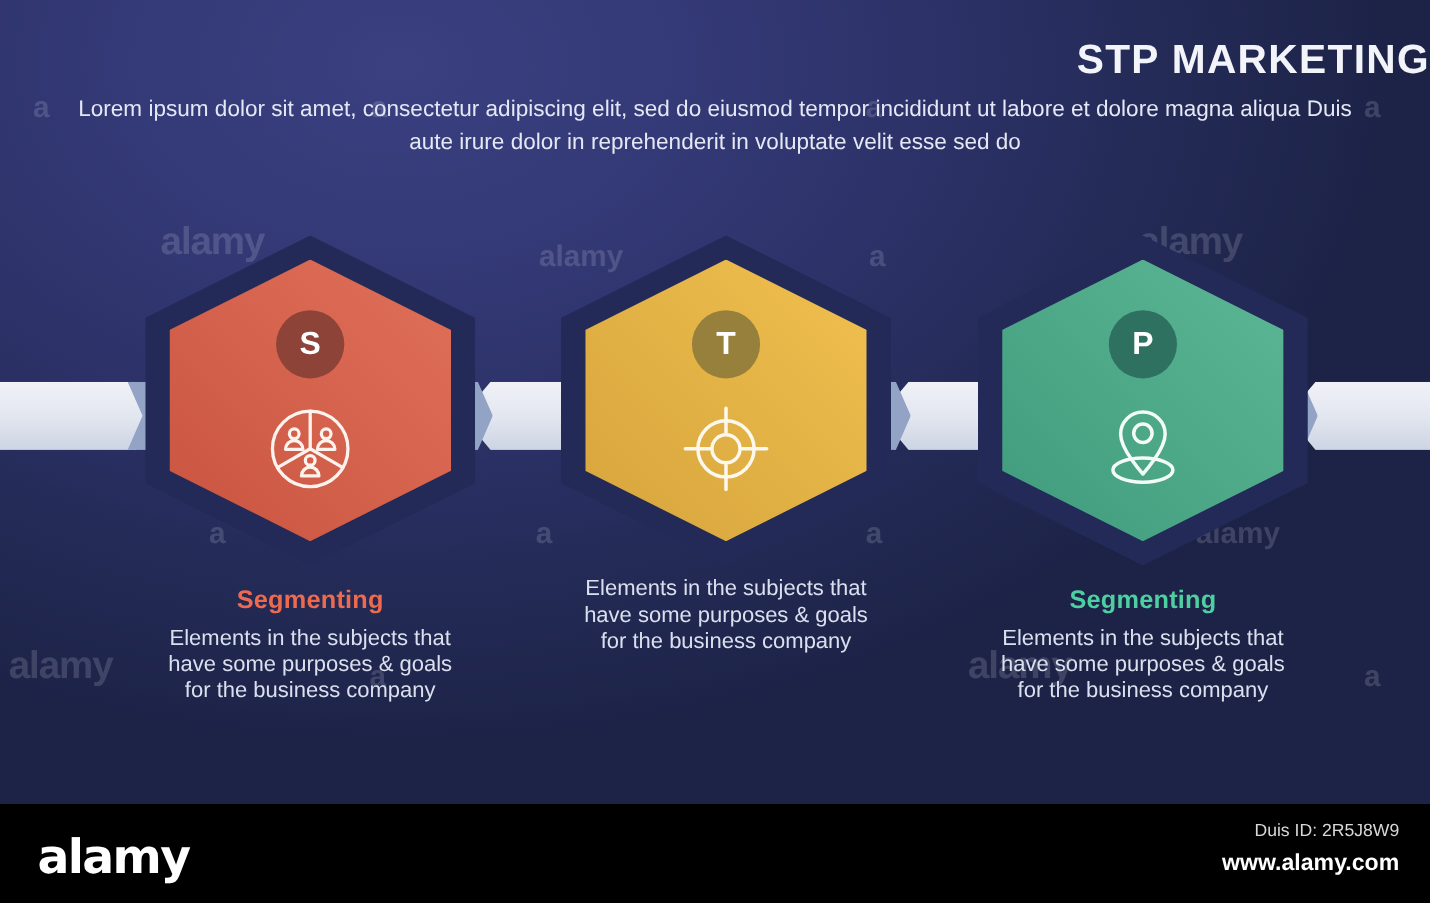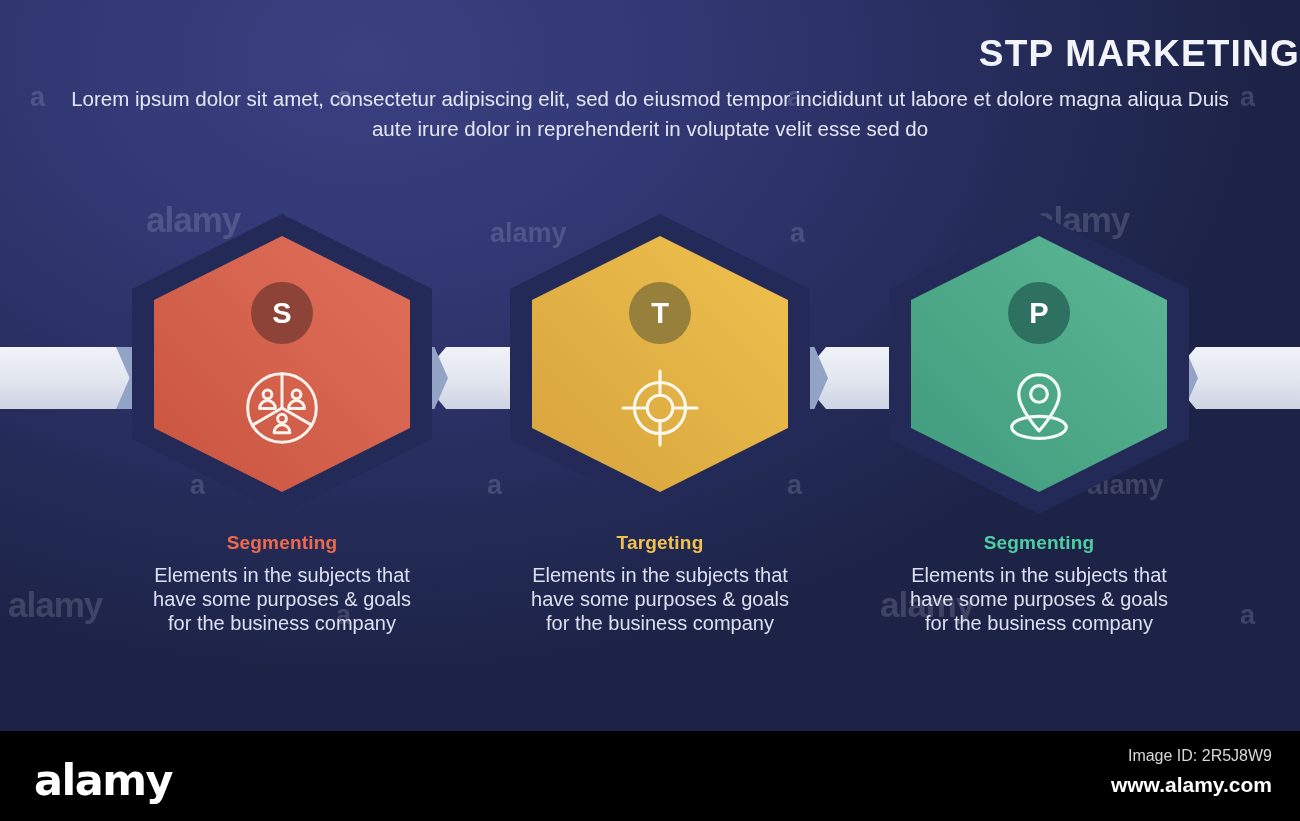--- a/index.html
+++ b/index.html
@@ -134,21 +134,21 @@
     position:absolute;
     left:50%; transform:translateX(-50%);
     top:128px;
     width:88px; height:88px;
   }
   .hex-icon svg { display:block; width:88px; height:88px; }
 
   
   .cap-title {
     margin-top:18px;
-    font-size:19px;
+    font-size:23px;
     font-weight:bold;
     letter-spacing:.2px;
   }
   .cap-desc {
     margin-top:9px;
     color:#dbe0ee;
     font-size:20px;
     line-height:24px;
     padding:0 28px;
   }
@@ -298,21 +298,20 @@
                 <line x1="50" y1="8" x2="50" y2="33"></line>
                 <line x1="50" y1="67" x2="50" y2="92"></line>
                 <line x1="8" y1="50" x2="33" y2="50"></line>
                 <line x1="67" y1="50" x2="92" y2="50"></line>
               </svg>
             </div>
 
           </div>
         </div>
       </div>
-      <div class="cap-title" id="cap-1" style="color: rgb(242, 193, 78);">Targeting</div>
       <div class="cap-desc">Elements in the subjects that have  some purposes &amp; goals for the  business company</div>
     </div>
 
     <div class="hex-col" style="left:869px;">
       <div class="hex-outer">
         <div class="hex-shell"></div>
         <div class="hex-face" id="face-2" style="background: linear-gradient(135deg, rgb(92, 183, 149) 0%, rgb(63, 155, 124) 100%);">
           <div class="hex-face-inner">
 
             <div class="badge" id="badge-2" style="background: rgb(47, 113, 96);">
@@ -331,17 +330,17 @@
         </div>
       </div>
       <div class="cap-title" id="cap-2" style="color: rgb(78, 207, 161);">Segmenting</div>
       <div class="cap-desc">Elements in the subjects that have  some purposes &amp; goals for the  business company</div>
     </div>
 
   </div>
 
   <div class="footer">
     <div class="footer-logo">alamy</div>
-    <div class="footer-id">Image ID: 2R5J8W9</div>
+    <div class="footer-id">Duis ID: 2R5J8W9</div>
     <div class="footer-url">www.alamy.com</div>
   </div>
 
 </div>
 
 </body></html>

